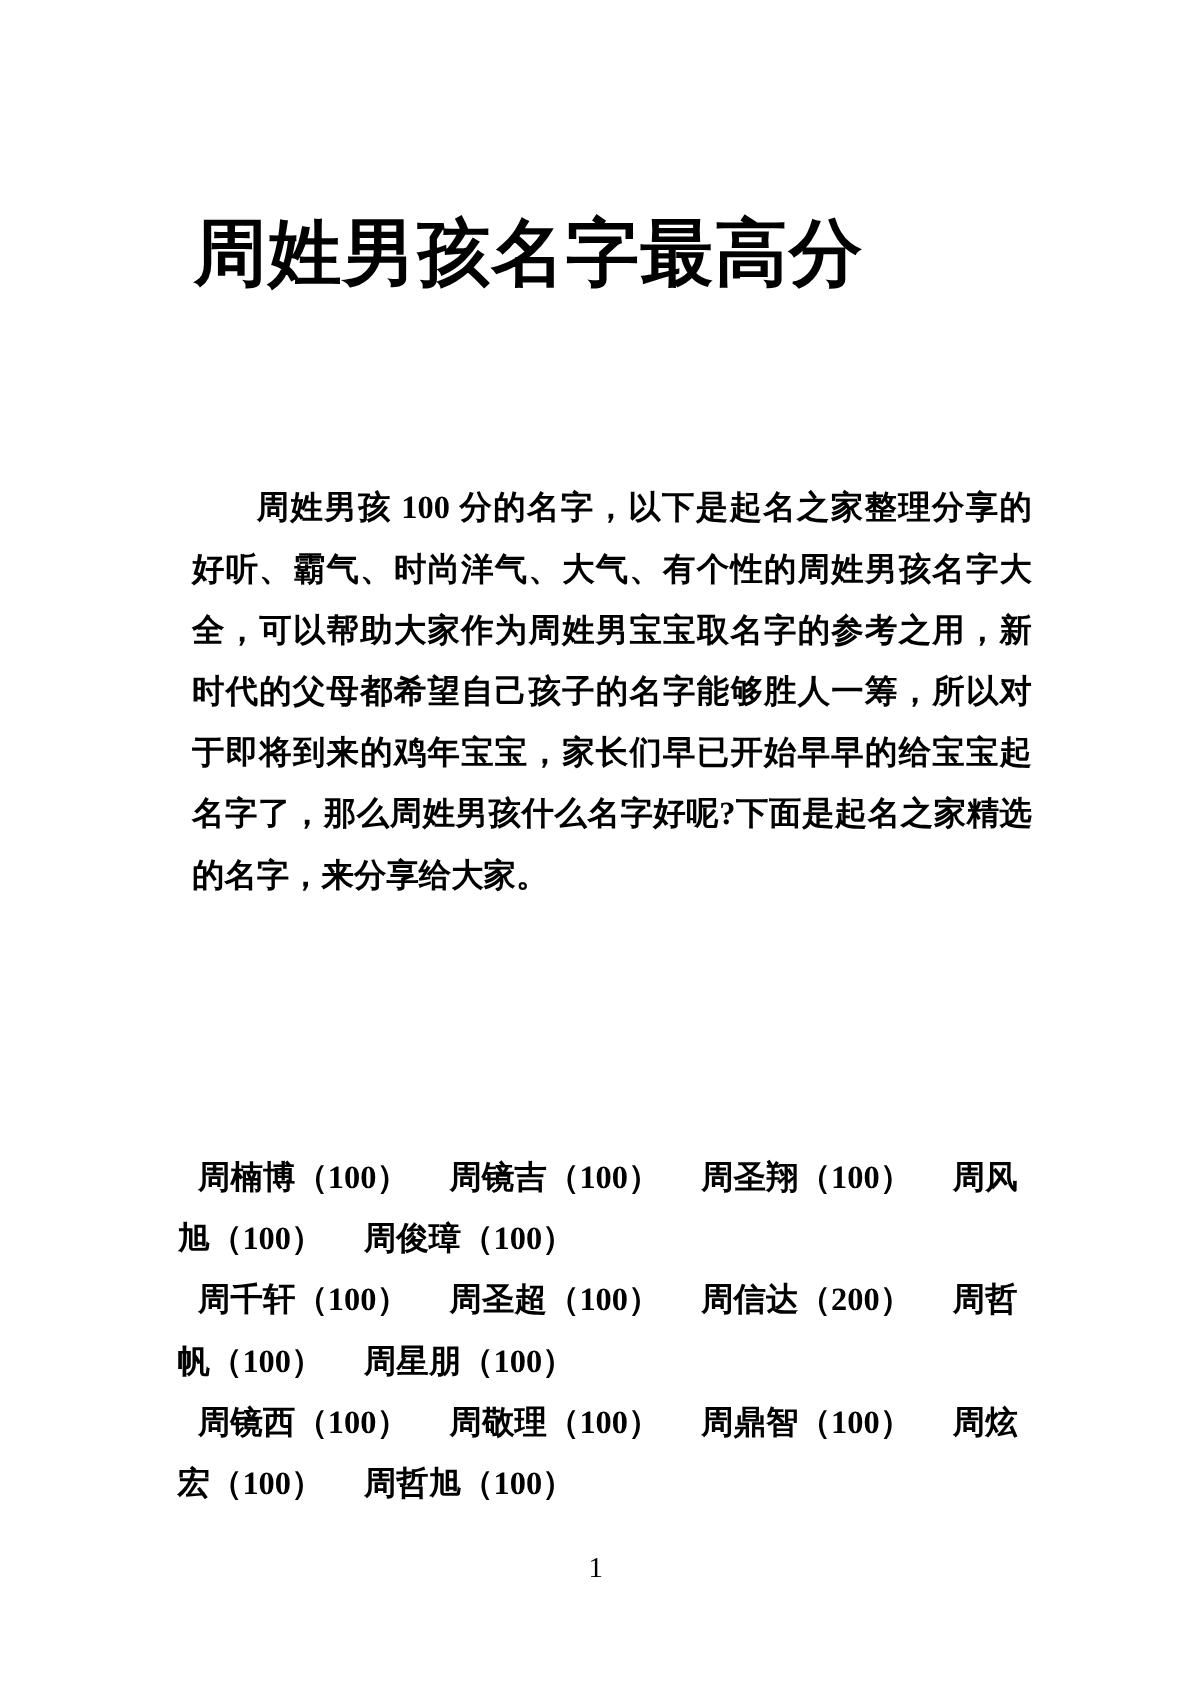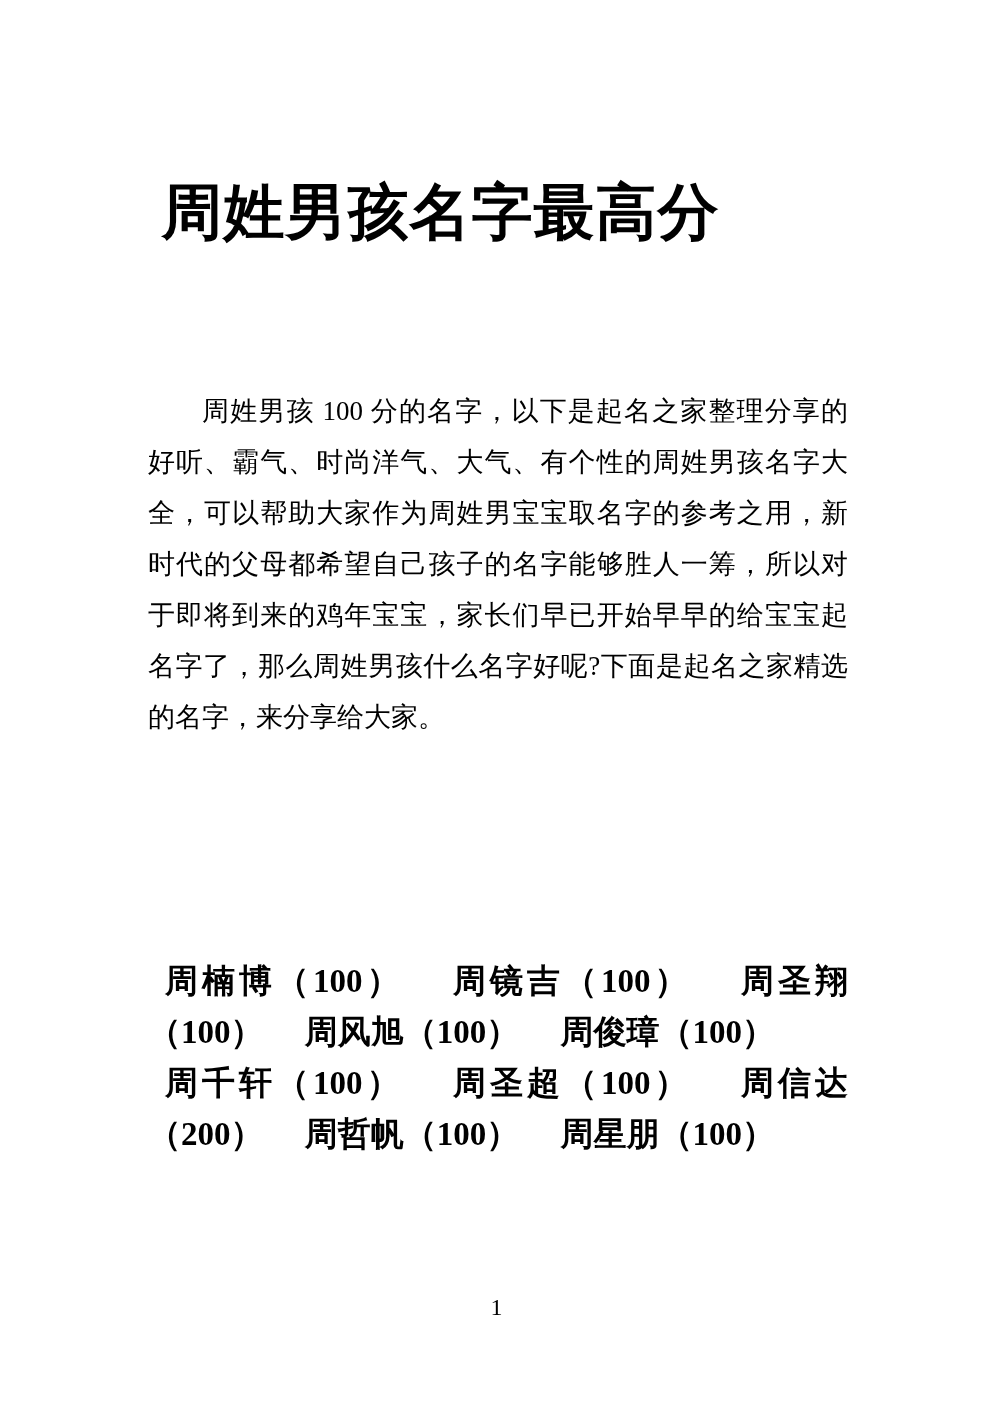--- a/index.html
+++ b/index.html
@@ -27,35 +27,36 @@
     line-height: 66px;
     font-weight: bold;
     letter-spacing: 1px;
     white-space: nowrap;
   }
   .intro {
     position: absolute;
     top: 386px;
     left: 148px;
     width: 700px;
-    margin: 0;
+    margin: 12px;
     font-size: 27px;
     line-height: 51px;
     text-align: justify;
     text-indent: 2em;
+    font-weight: bold;
   }
   .names {
     position: absolute;
     top: 956px;
     left: 148px;
     width: 700px;
   }
   .name-group {
     margin: 0;
-    font-size: 33px;
+    font-size: 27px;
     line-height: 51px;
     font-weight: bold;
     text-align: justify;
     text-indent: 17px;
   }
   .page-number {
     position: absolute;
     top: 1292px;
     left: 0;
     width: 993px;
@@ -70,17 +71,18 @@
 
 <div class="page">
 
   <h1 class="doc-title">周姓男孩名字最高分</h1>
 
   <p class="intro">周姓男孩 100 分的名字，以下是起名之家整理分享的好听、霸气、时尚洋气、大气、有个性的周姓男孩名字大全，可以帮助大家作为周姓男宝宝取名字的参考之用，新时代的父母都希望自己孩子的名字能够胜人一筹，所以对于即将到来的鸡年宝宝，家长们早已开始早早的给宝宝起名字了，那么周姓男孩什么名字好呢?下面是起名之家精选的名字，来分享给大家。</p>
 
   <div class="names">
     <p class="name-group">周楠博（100）　 周镜吉（100）　 周圣翔（100）　 周风旭（100）　 周俊璋（100）</p>
     <p class="name-group">周千轩（100）　 周圣超（100）　 周信达（200）　 周哲帆（100）　 周星朋（100）</p>
+    <p class="name-group">周镜西（100）　 周敬理（100）　 周鼎智（100）　 周炫宏（100）　 周哲旭（100）</p>
   </div>
 
   <div class="page-number">1</div>
 
 </div>
 
 </body></html>

